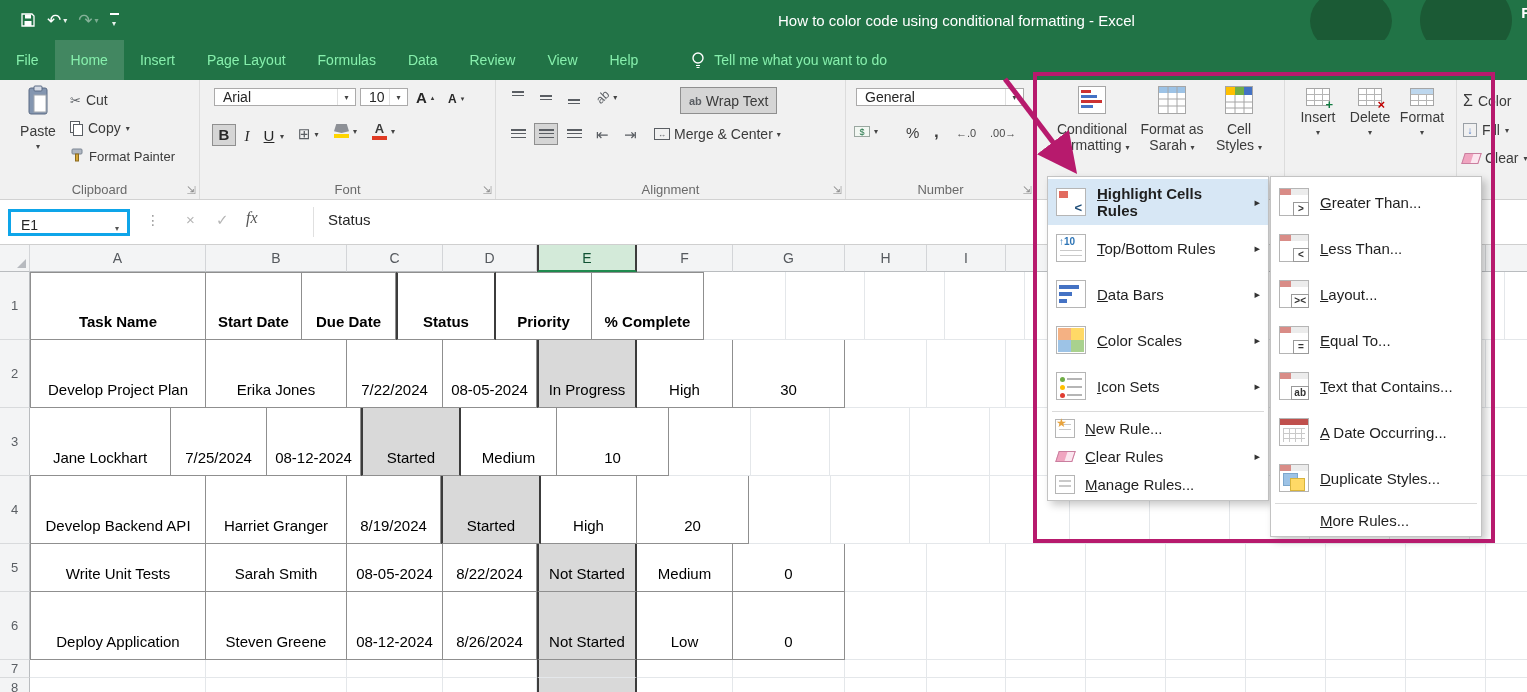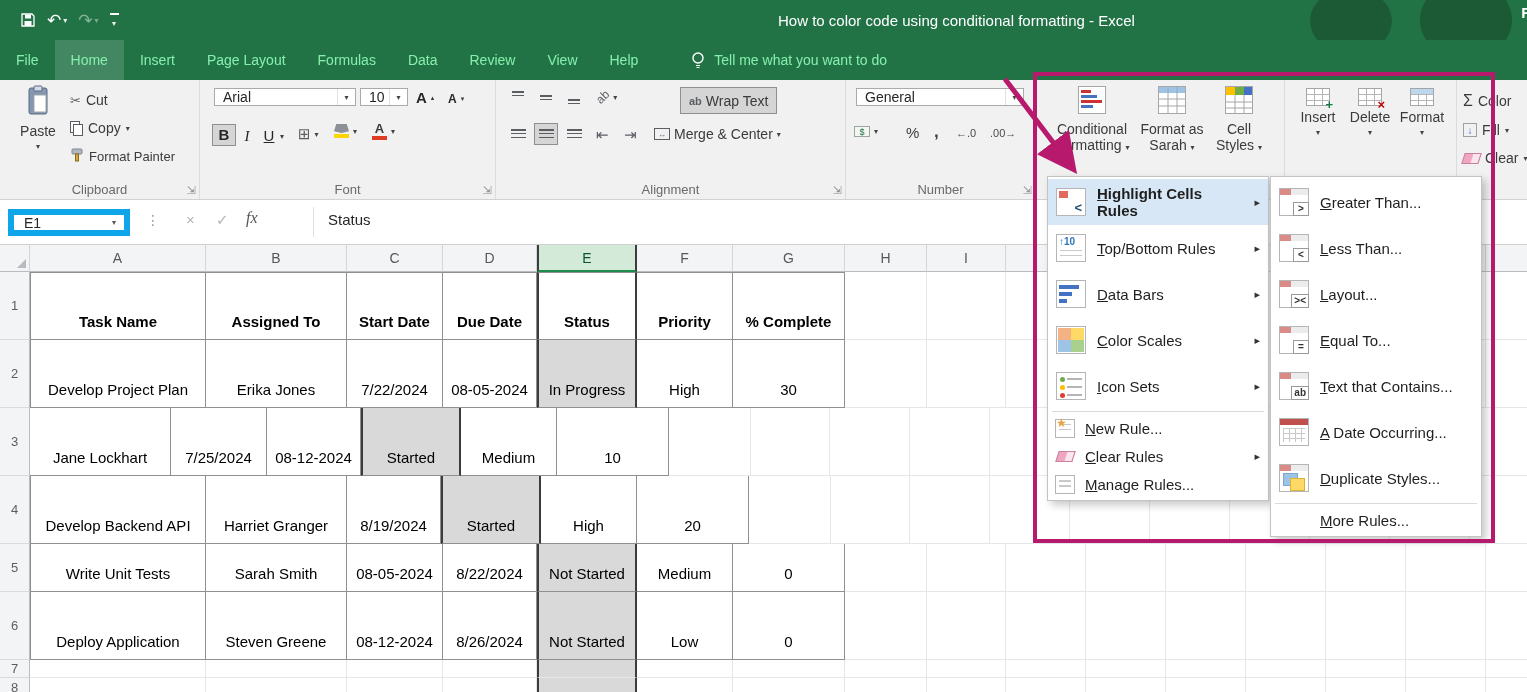--- a/index.html
+++ b/index.html
@@ -60,21 +60,21 @@
 .mny{width:16px;height:11px;border:1px solid #9aa7a0;background:#f2f7f2;display:flex;align-items:center;justify-content:center;font-size:9px;color:#1e7145;box-sizing:border-box}
 .decb{font-size:11px;color:#4a4a4a}
 .cellico{width:24px;height:18px;background-color:#fff;border:1px solid #a6a6a6;box-sizing:border-box;background-image:repeating-linear-gradient(to right,transparent 0 7px,#b5b5b5 7px 8px),repeating-linear-gradient(to bottom,transparent 0 5px,#b5b5b5 5px 6px);position:relative}
 .cellico .ov{position:absolute;right:-4px;bottom:-6px;font-size:13px;font-weight:bold;line-height:1}
 .cellico .hdr{position:absolute;left:0;top:0;right:0;height:5px;background:#bdd7ee}
 .fillico{width:14px;height:14px;border:1px solid #9aa0a6;display:flex;align-items:center;justify-content:center;font-size:10px;color:#4472c4;box-sizing:border-box}
 .erz{width:15px;height:9px;background:#f0a5c0;border:1px solid #c97f9f;transform:skewX(-18deg);position:relative;overflow:hidden}
 .erz i{position:absolute;left:55%;top:0;bottom:0;right:0;background:#fbe6ef}
 
 .fbar{position:absolute;left:0;top:200px;width:100%;height:45px;background:#fff;border-bottom:1px solid #cfcfcf;box-sizing:border-box}
-.nbox{position:absolute;left:8px;top:9px;width:122px;height:27px;border:6px solid #0ea5e9;box-sizing:border-box;display:flex;align-items:center;font-size:14px;color:#262626}
+.nbox{position:absolute;left:8px;top:9px;width:122px;height:27px;border:3px solid #0ea5e9;box-sizing:border-box;display:flex;align-items:flex-end;font-size:14px;color:#262626}
 .nbox .cv{padding-left:10px;flex:1}
 .nbox .cc{width:20px;font-size:8px;color:#555;display:flex;align-items:center;justify-content:center}
 .fdots{position:absolute;left:146px;top:12px;color:#9a9a9a;font-size:14px}
 .fbtn{position:absolute;top:11px;font-size:15px;color:#b5b5b5}
 .fxl{color:#555;font-family:"Liberation Serif",serif;font-style:italic;font-size:16px}
 .fsep{position:absolute;left:313px;top:7px;bottom:7px;border-left:1px solid #e0e0e0}
 .fval{position:absolute;left:328px;top:11px;font-size:15px;color:#262626}
 
 .cheads{position:absolute;left:0;top:245px;width:100%;height:27px;display:flex}
 .chc{flex:none;background:#f3f4f5;border-right:1px solid #d3d5d8;border-bottom:1px solid #b9bcbf;box-sizing:border-box;display:flex;align-items:center;justify-content:center;font-size:14px;color:#55595e}
@@ -453,21 +453,20 @@
     <div class="chc wG">G</div>
     <div class="chc wH">H</div>
     <div class="chc wI">I</div>
     <div class="fillhead"></div>
   </div>
 
   <div class="grows">
     <div class="grow h68">
       <div class="rn">1</div>
       <div class="c wA t lb tt hdrc">Task Name</div>
-      <div class="c wB t tt hdrc">Assigned To</div>
       <div class="c wC t tt hdrc">Start Date</div>
       <div class="c wD t tt hdrc">Due Date</div>
       <div class="c wE t tt hdrc ecol">Status</div>
       <div class="c wF t tt hdrc">Priority</div>
       <div class="c wG t tt hdrc">% Complete</div>
       <div class="c wH"></div>
       <div class="c wI"></div>
       <div class="fillc"></div>
     </div>
     <div class="grow h68">

